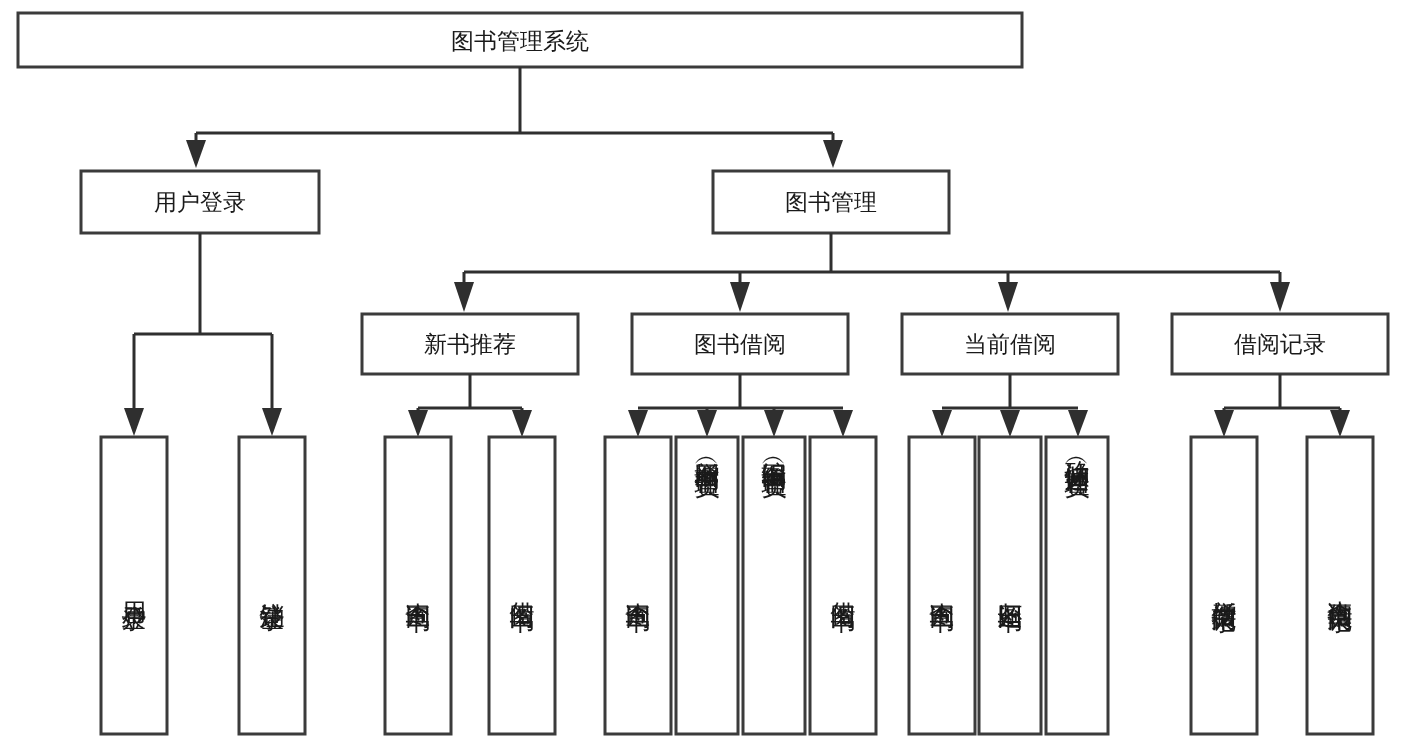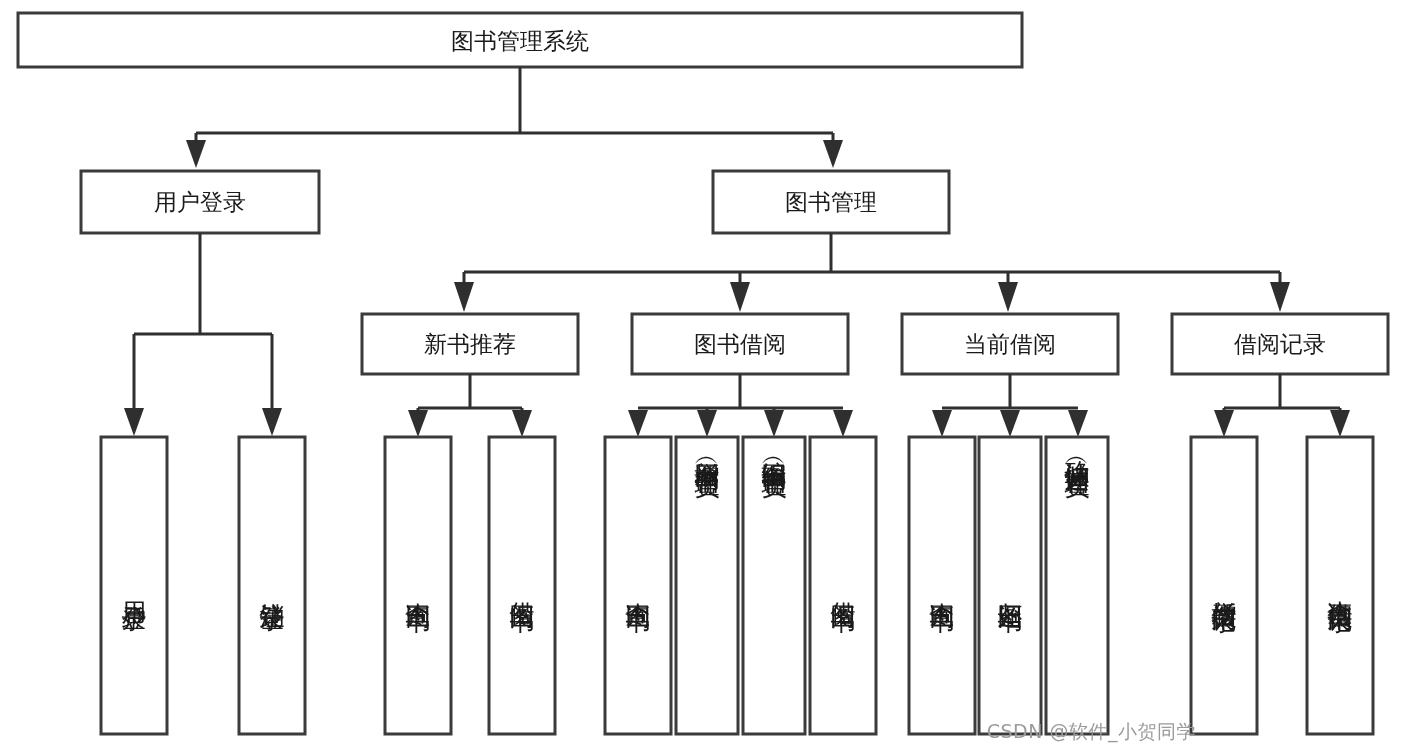--- a/index.html
+++ b/index.html
@@ -229,15 +229,14 @@
   <div class="leaf-label-wrap" style="left:1046px; top:441px; width:62px; height:289px; align-items:flex-start;">
     <span class="leaf-label">确认归还（管理员）</span>
   </div>
   <div class="leaf-label-wrap" style="left:1191px; top:437px; width:66px; height:297px;">
     <span class="leaf-label">新增借阅记录</span>
   </div>
   <div class="leaf-label-wrap" style="left:1307px; top:437px; width:66px; height:297px;">
     <span class="leaf-label">查询借阅记录</span>
   </div>
 
-  <div class="watermark">CSDN @软件_小贺同学</div>
 
 </div>
 
 </body></html>

